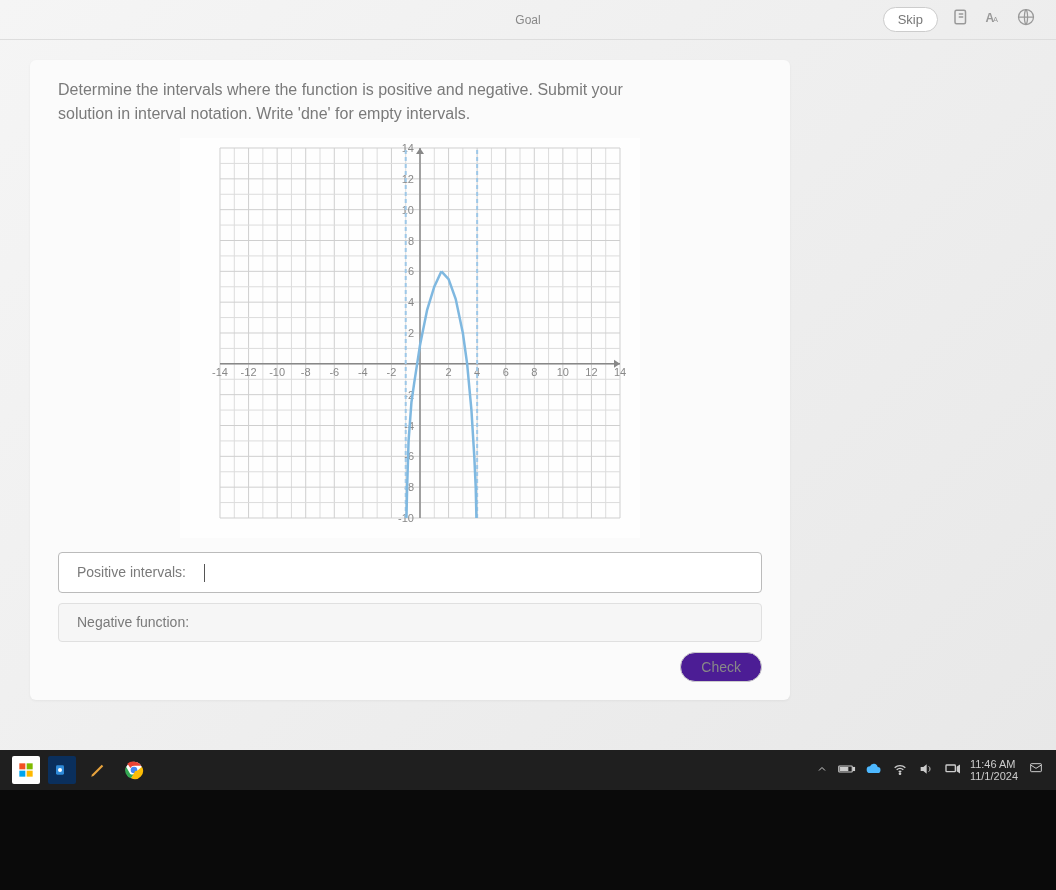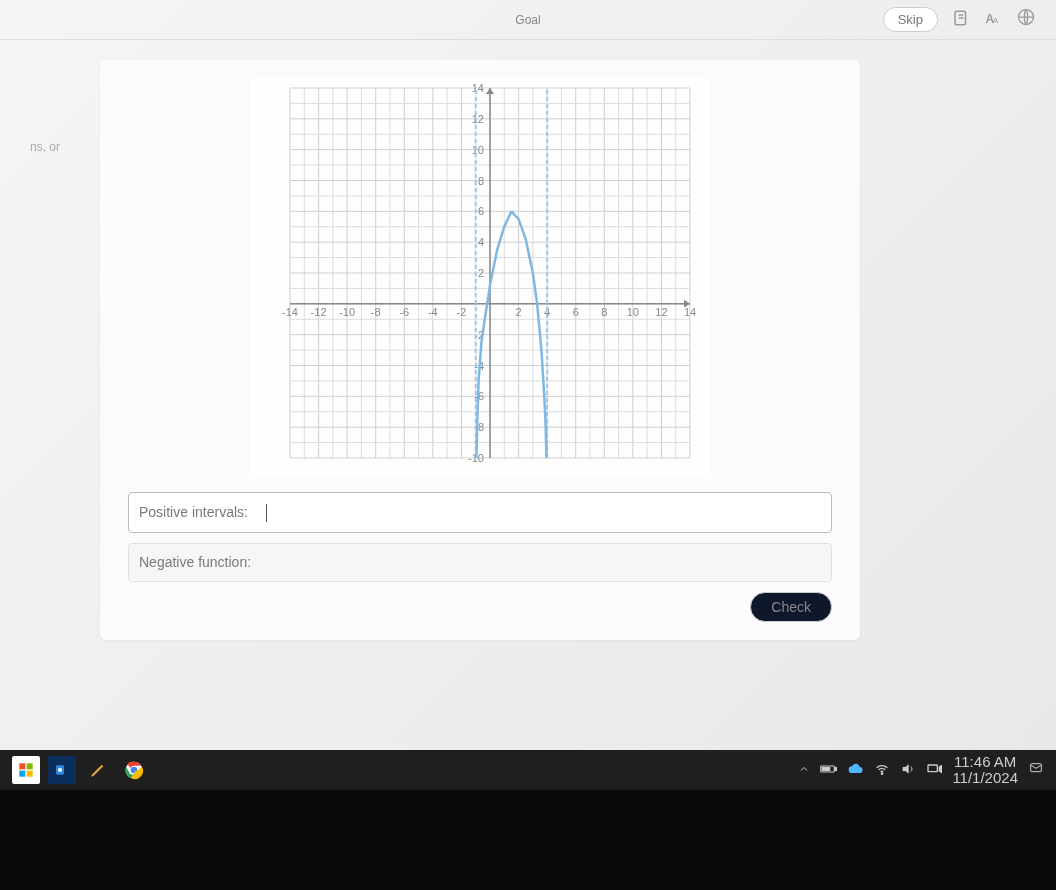--- a/index.html
+++ b/index.html
@@ -32,21 +32,21 @@
     position: absolute;
     left: 50%;
     transform: translateX(-50%);
     color: #888;
     font-size: 12px;
     font-weight: 500;
   }
   .header-right {
     margin-left: auto;
     display: flex;
-    align-items: flex-end;
+    align-items: center;
     gap: 14px;
   }
   .skip-btn {
     background: #fff;
     border: 1px solid #ccc;
     color: #777;
     padding: 4px 14px;
     border-radius: 16px;
     font-size: 13px;
     font-weight: 500;
@@ -92,41 +92,41 @@
   .grid-major { stroke: #cfcfcf; stroke-width: 1; }
   .axis-line { stroke: #888; stroke-width: 1.5; }
   .asym-line { stroke: #9ec8e8; stroke-width: 2; stroke-dasharray: 4 3; }
   .curve { fill: none; stroke: #7fb8e0; stroke-width: 2.5; }
   .tick-label { font-size: 11px; fill: #888; font-family: Arial; }
   .inputs { display: flex; flex-direction: column; gap: 10px; }
   .input-row {
     background: #f6f6f6;
     border: 1px solid #e0e0e0;
     border-radius: 4px;
-    padding: 10px 10px;
+    padding: 10px 18px;
     display: flex;
     align-items: center;
     gap: 18px;
   }
   .input-row.active { background: #fff; border-color: #bbb; }
   .input-label { color: #7a7a7a; font-size: 14px; }
   .input-field {
     flex: 1;
     border: none;
     background: transparent;
     font-size: 15px;
     color: #333;
     outline: none;
     font-family: serif;
   }
   .cursor { display:inline-block; width:1px; height:18px; background:#555; vertical-align:middle; animation: blink 1s infinite; }
   @keyframes blink { 50% { opacity:0; } }
   .footer-row { display:flex; justify-content:flex-end; margin-top:10px; }
   .check-btn {
-    background: #0f172a;
+    background: #4c1d95;
     border: 1px solid #ccc;
     color: #888;
     padding: 6px 20px;
     border-radius: 18px;
     font-size: 14px;
   }
   .taskbar {
     position: absolute;
     left: 0;
     bottom: 100px;
@@ -139,21 +139,21 @@
     color: #ddd;
     font-size: 12px;
   }
   .taskbar-left { display:flex; gap:8px; align-items:center; }
   .taskbar-icon {
     width: 28px; height: 28px;
     display:flex; align-items:center; justify-content:center;
     border-radius:2px;
   }
   .taskbar-right { margin-left:auto; display:flex; gap:10px; align-items:center; }
-  .clock { text-align:center; line-height:1.1; font-size:15px; color:#ccc; }
+  .clock { text-align:left; line-height:1.1; font-size:11px; color:#ccc; }
   .below-taskbar {
     position:absolute; bottom:0; left:0; width:100%; height:100px;
     background:#0a0a0a;
   }
 </style>
 </head>
 <body>
 
 <div class="screen">
 
@@ -176,23 +176,26 @@
       <span class="hicon">
         <svg width="20" height="20" viewBox="0 0 24 24" fill="none" stroke="#999" stroke-width="1.5">
             <circle cx="12" cy="12" r="9"></circle>
             <path d="M3 12h18M12 3c2.5 3 2.5 15 0 18M12 3c-2.5 3-2.5 15 0 18"></path>
           </svg>
       </span>
     </div>
   </div>
 
   <div class="content">
-    <div class="sidebar-stub">ns, or</div>
 
     <div class="card">
+      <div class="prompt">
+        <span>Determine the intervals where the function is positive and negative. Submit your</span><br>
+        <span>solution in interval notation. Write 'dne' for empty intervals.</span>
+      </div>
 
       <div class="chart-wrap">
         <svg class="chart" id="chart" viewBox="0 0 460 400">
             <line x1="40" y1="380" x2="40" y2="10" class="grid-major"></line>
             <line x1="54.285714285714285" y1="380" x2="54.285714285714285" y2="10" class="grid-line"></line>
             <line x1="68.57142857142857" y1="380" x2="68.57142857142857" y2="10" class="grid-major"></line>
             <line x1="82.85714285714286" y1="380" x2="82.85714285714286" y2="10" class="grid-line"></line>
             <line x1="97.14285714285714" y1="380" x2="97.14285714285714" y2="10" class="grid-major"></line>
             <line x1="111.42857142857143" y1="380" x2="111.42857142857143" y2="10" class="grid-line"></line>
             <line x1="125.71428571428571" y1="380" x2="125.71428571428571" y2="10" class="grid-major"></line>

